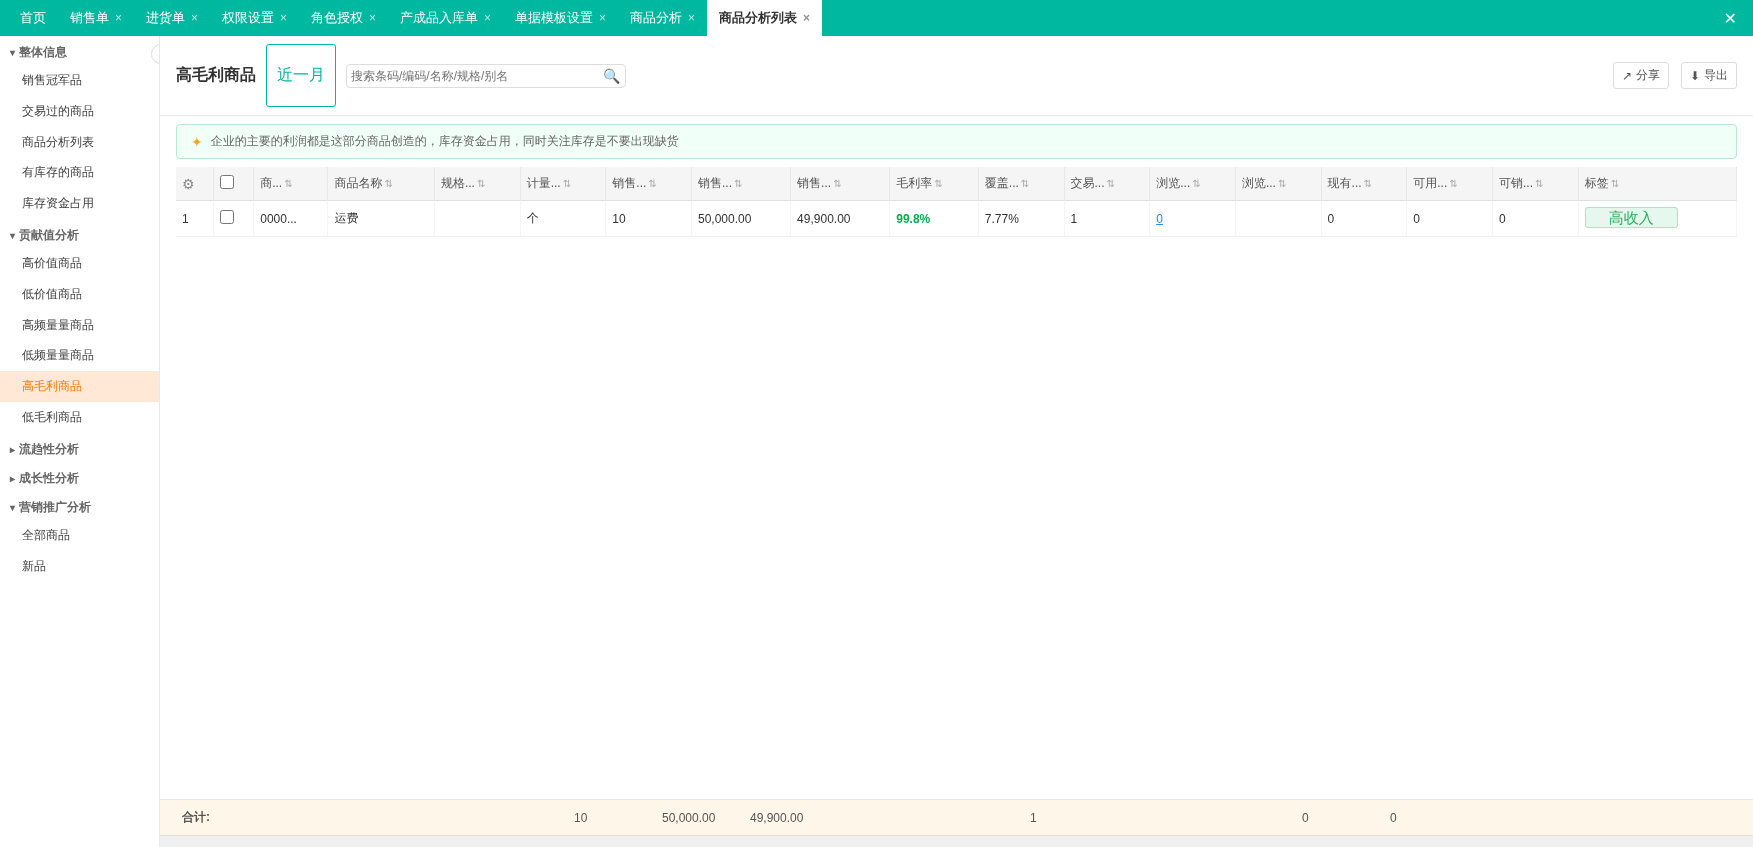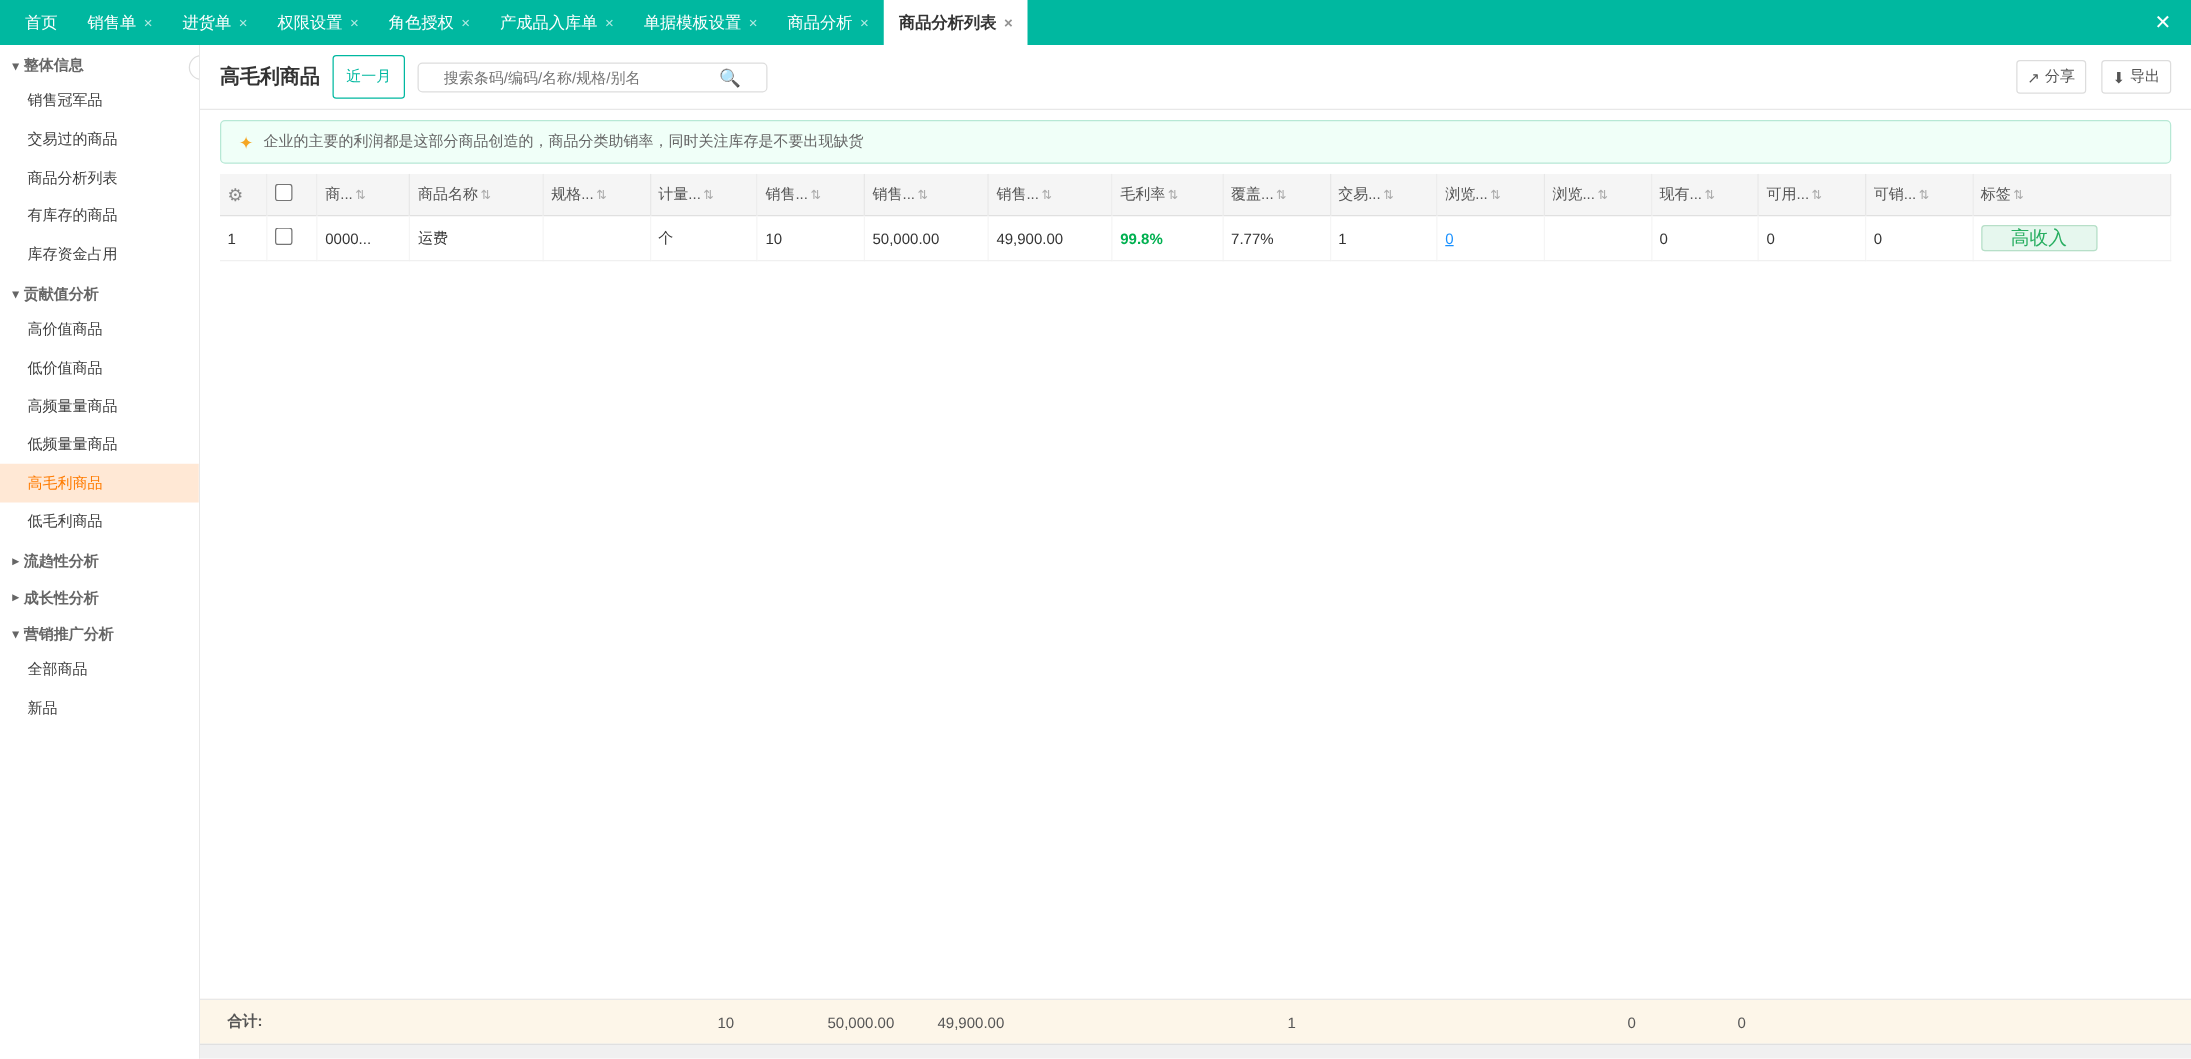--- a/index.html
+++ b/index.html
@@ -115,30 +115,30 @@
       font-size: 16px;
       font-weight: 700;
       color: #333;
       white-space: nowrap;
     }
     .time-filter-btn {
       background: #fff;
       border: 1px solid #00b8a0;
       color: #00b8a0;
       border-radius: 3px;
-      padding: 8px 10px;
-      cursor: pointer;
-      font-size: 12px;
+      padding: 20px 10px;
+      cursor: pointer;
+      font-size: 16px;
     }
     .search-box {
       display: flex;
       align-items: center;
       border: 1px solid #ddd;
       border-radius: 4px;
-      padding: 3px 20px;
+      padding: 3px 4px;
       flex: 1;
       max-width: 280px;
       gap: 6px;
     }
     .search-box input {
       border: none;
       outline: none;
       font-size: 12px;
       color: #666;
       width: 100%;
@@ -302,21 +302,21 @@
         </button>
         <button class="action-btn">
           <span>⬇</span>
           <span>导出</span>
         </button>
       </div>
     </div>
 
     <div class="info-banner">
       <span class="tip-icon">✦</span>
-      <span>企业的主要的利润都是这部分商品创造的，商品分类助销率，同时关注库存是不要出现缺货</span>
+      <span>企业的主要的利润都是这部分商品创造的，库存资金占用，同时关注库存是不要出现缺货</span>
     </div>
 
     <div class="table-container">
       <table>
         <thead>
           <tr id="table-header-row">
               <th><span class="settings-icon">⚙</span></th>
               <th><input type="checkbox" class="cb" style=""></th>
               <th>商...<span class="sort-icon">⇅</span></th>
               <th>商品名称<span class="sort-icon">⇅</span></th>

